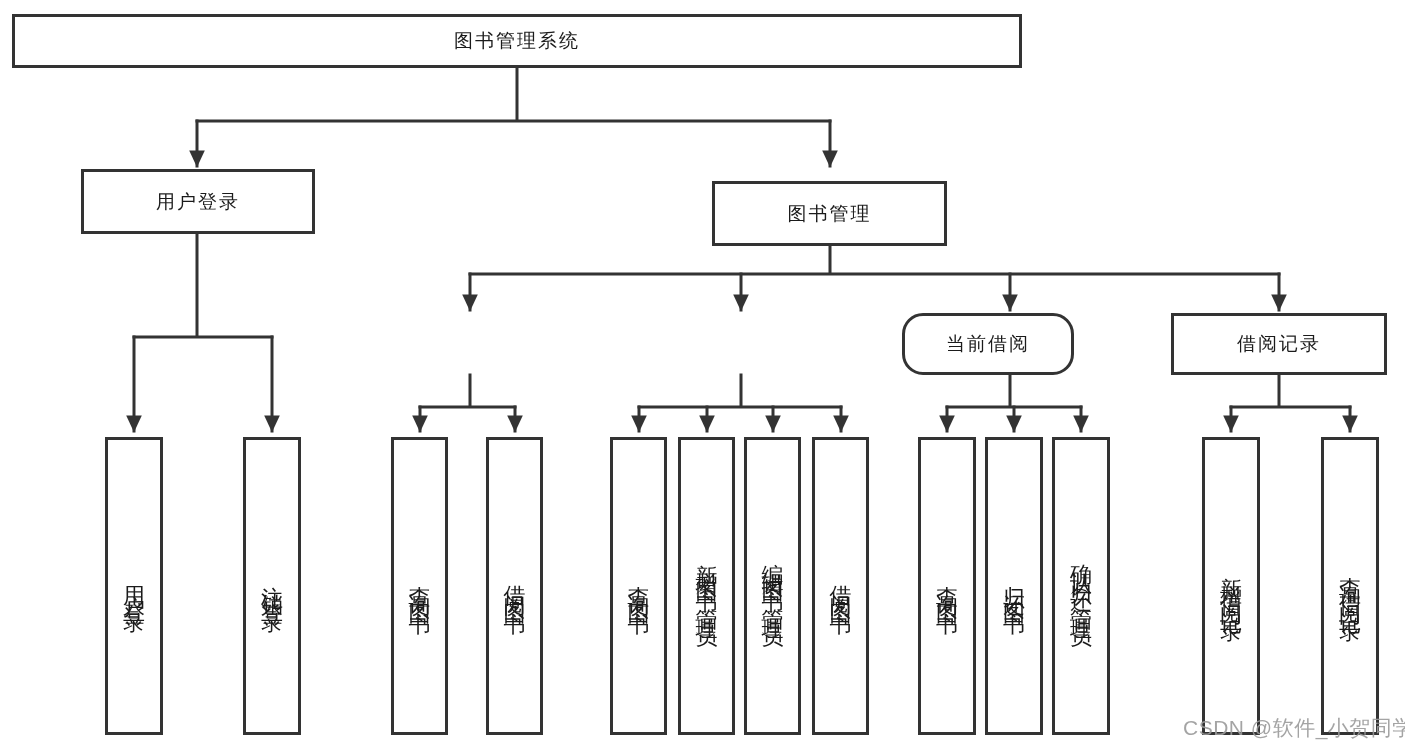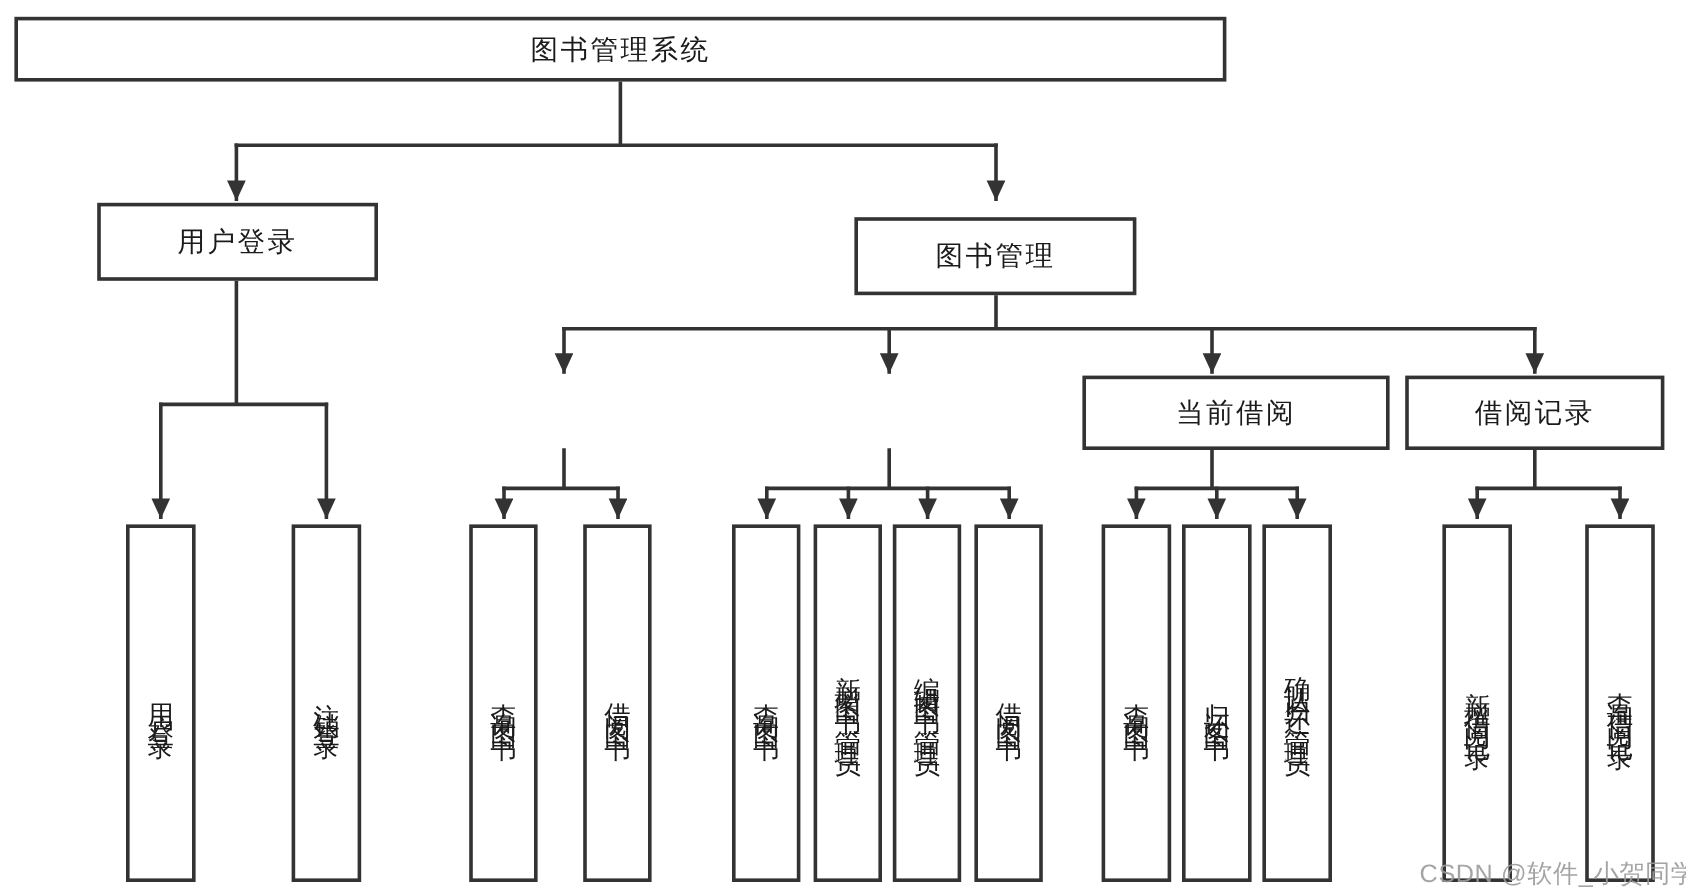--- a/index.html
+++ b/index.html
@@ -21,21 +21,21 @@
     position: absolute;
     box-sizing: border-box;
     background: #ffffff;
     border: 3px solid #333333;
     display: flex;
     align-items: center;
     justify-content: center;
     z-index: 2;
     color: #1b1b1b;
   }
-  .node-h { font-size: 23px; letter-spacing: 2px; }
+  .node-h { font-size: 19px; letter-spacing: 2px; }
   .node-h .lbl { white-space: nowrap; }
   .node-v { font-size: 22px; }
   .node-v .lbl {
     writing-mode: vertical-rl;
     text-orientation: mixed;
     letter-spacing: 9px;
     line-height: 1;
     white-space: nowrap;
   }
   .watermark {
@@ -102,21 +102,21 @@
     <span class="lbl">图书管理系统</span>
   </div>
 
   <div class="node node-h" style="left:81px; top:169px; width:234px; height:65px;">
     <span class="lbl">用户登录</span>
   </div>
   <div class="node node-h" style="left:712px; top:181px; width:235px; height:65px;">
     <span class="lbl">图书管理</span>
   </div>
 
-  <div class="node node-h" style="left:902px; top:313px; width:256px; height:62px;">
+  <div class="node node-h" style="left:902px; top:313px; width:172px; height:62px;border-radius:21px;">
     <span class="lbl">当前借阅</span>
   </div>
   <div class="node node-h" style="left:1171px; top:313px; width:216px; height:62px;">
     <span class="lbl">借阅记录</span>
   </div>
 
   <div class="node node-v" style="left:105px; top:437px; width:58px; height:298px;">
     <span class="lbl">用户登录</span>
   </div>
   <div class="node node-v" style="left:243px; top:437px; width:58px; height:298px;">

